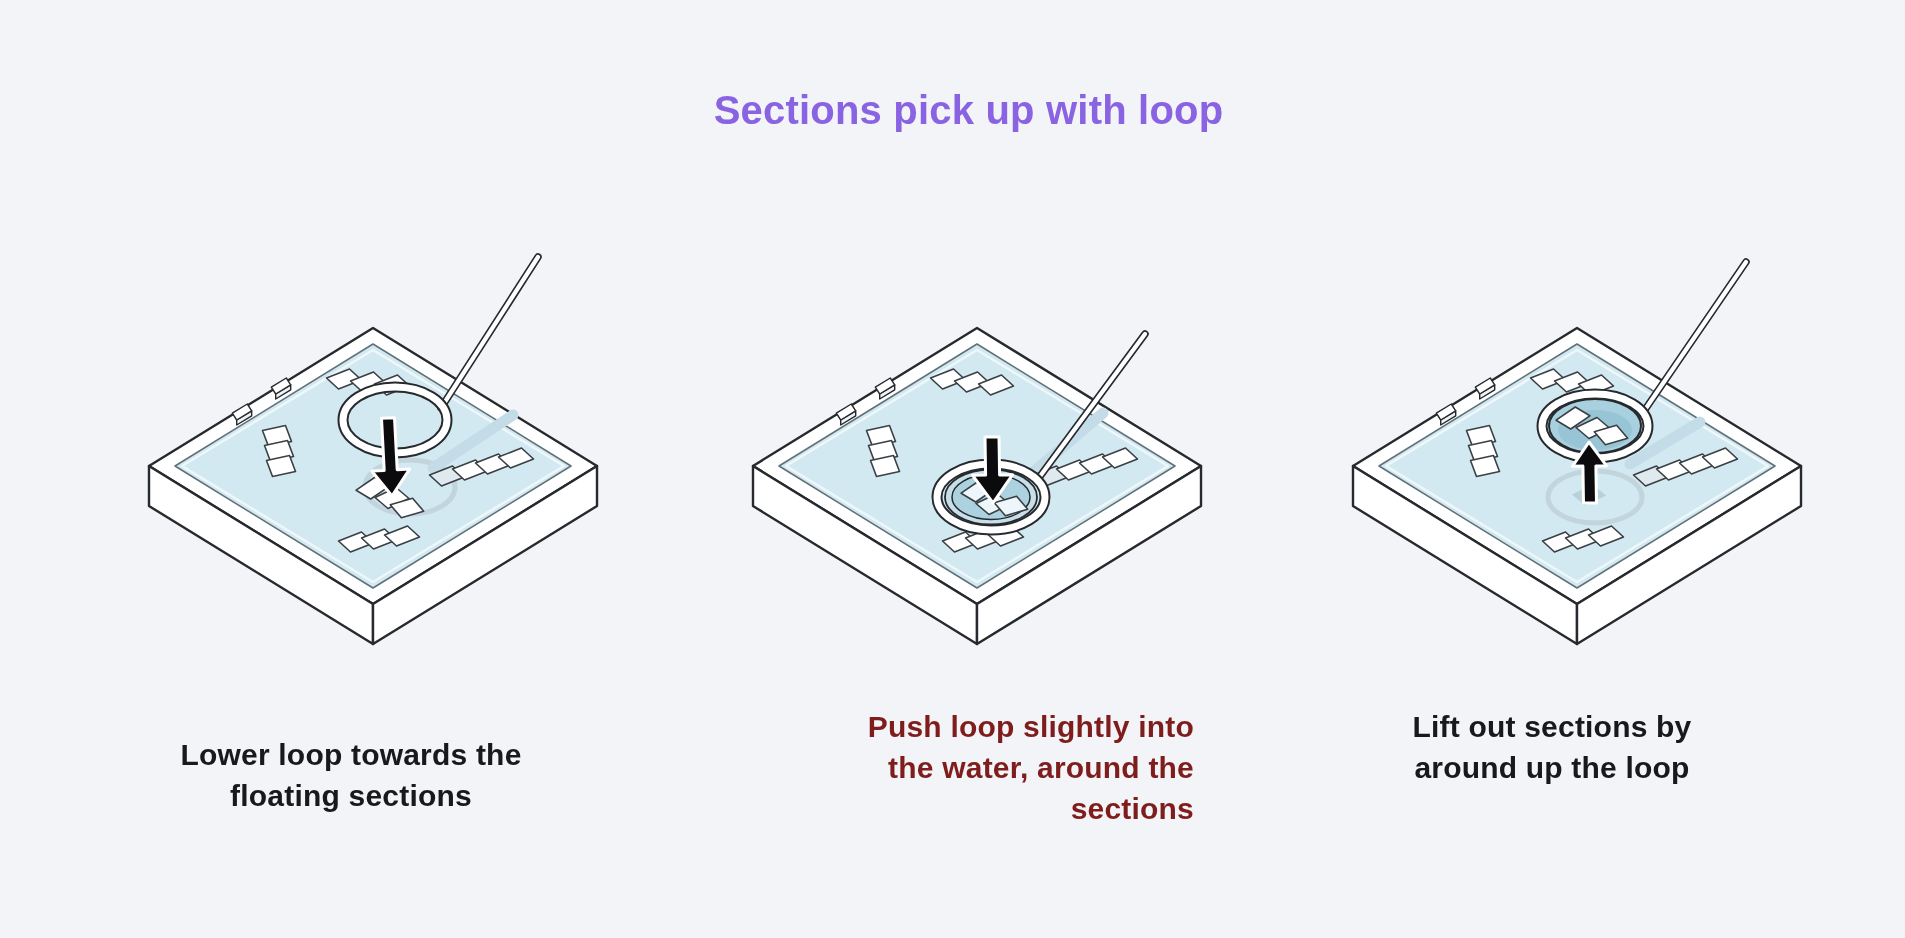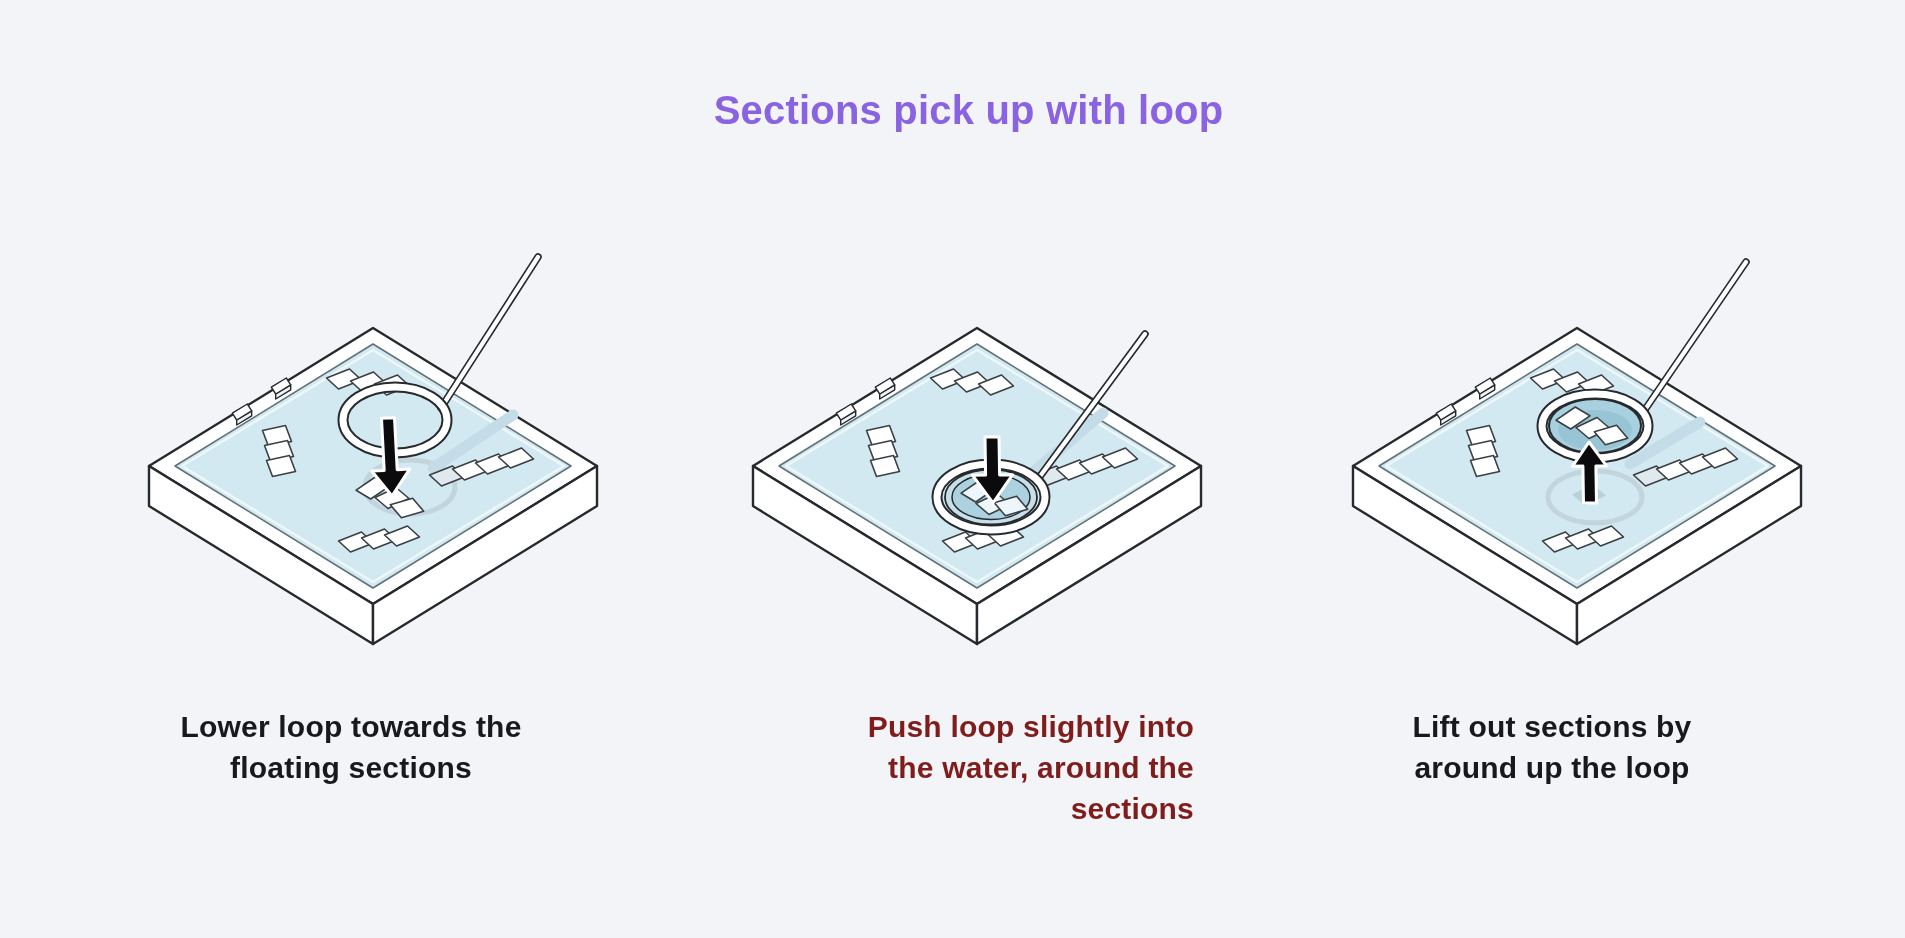--- a/index.html
+++ b/index.html
@@ -188,19 +188,19 @@
         <polygon points="307.3,227.8 329.6,221.3 340.7,234.2 318.4,240.7" fill="#ffffff" stroke="#3a3f44" stroke-width="1.6" stroke-linejoin="round"></polygon>
       </g>
       <g>
         <ellipse cx="308" cy="222" rx="53" ry="32" fill="none" stroke="#26292d" stroke-width="11"></ellipse>
         <ellipse cx="308" cy="222" rx="53" ry="32" fill="none" stroke="#ffffff" stroke-width="7"></ellipse>
       </g>
       <polygon points="309.5,298.9 308.9,261.9 319.4,261.7 302.0,238.0 285.4,262.3 295.9,262.1 296.5,299.1" fill="#0b0b0d" stroke="#ffffff" stroke-width="3" stroke-linejoin="round"></polygon>
     </svg>
   </figure>
 
-<div class="caption" id="cap-0" style="color: rgb(23, 25, 28);">Lower loop towards the
+<div class="caption" id="cap-0" style="color: rgb(23, 25, 28); margin-top: 28px;">Lower loop towards the
 floating sections</div>
 <div class="caption" id="cap-1" style="color: #7f1d1d; text-align: right;">Push loop slightly into
 the water, around the
 sections</div>
 <div class="caption" id="cap-2" style="color: rgb(23, 25, 28);">Lift out sections by
 around up the loop</div>
 
 </body></html>

